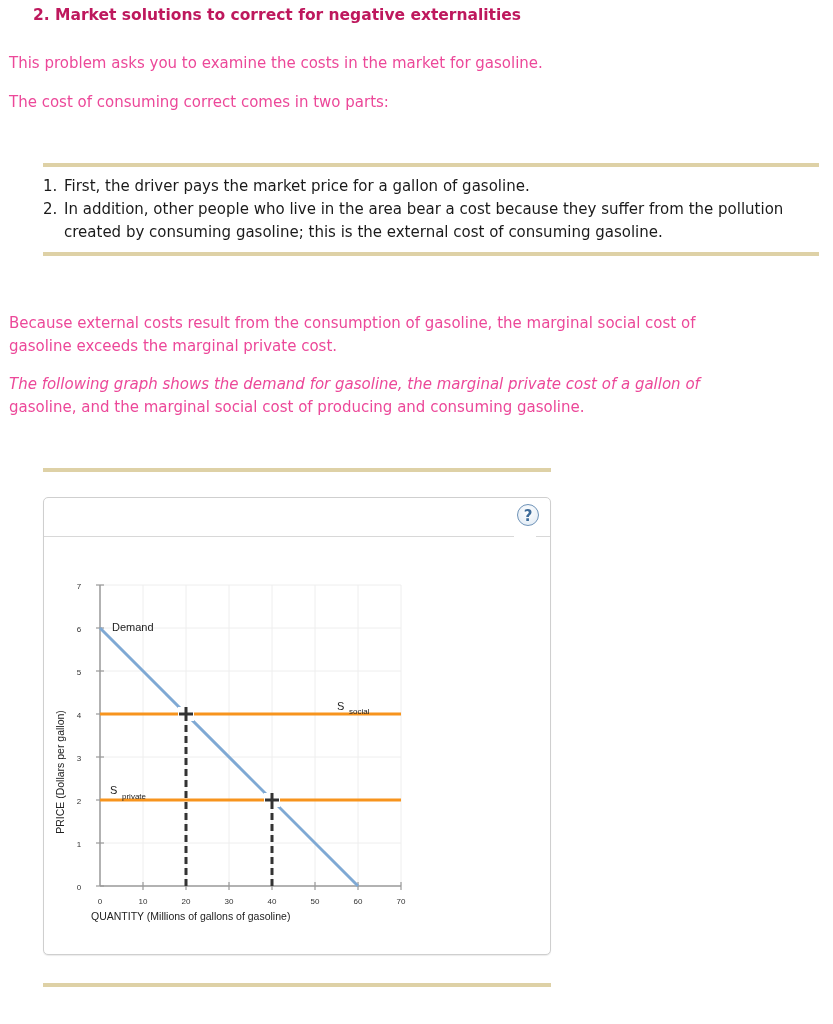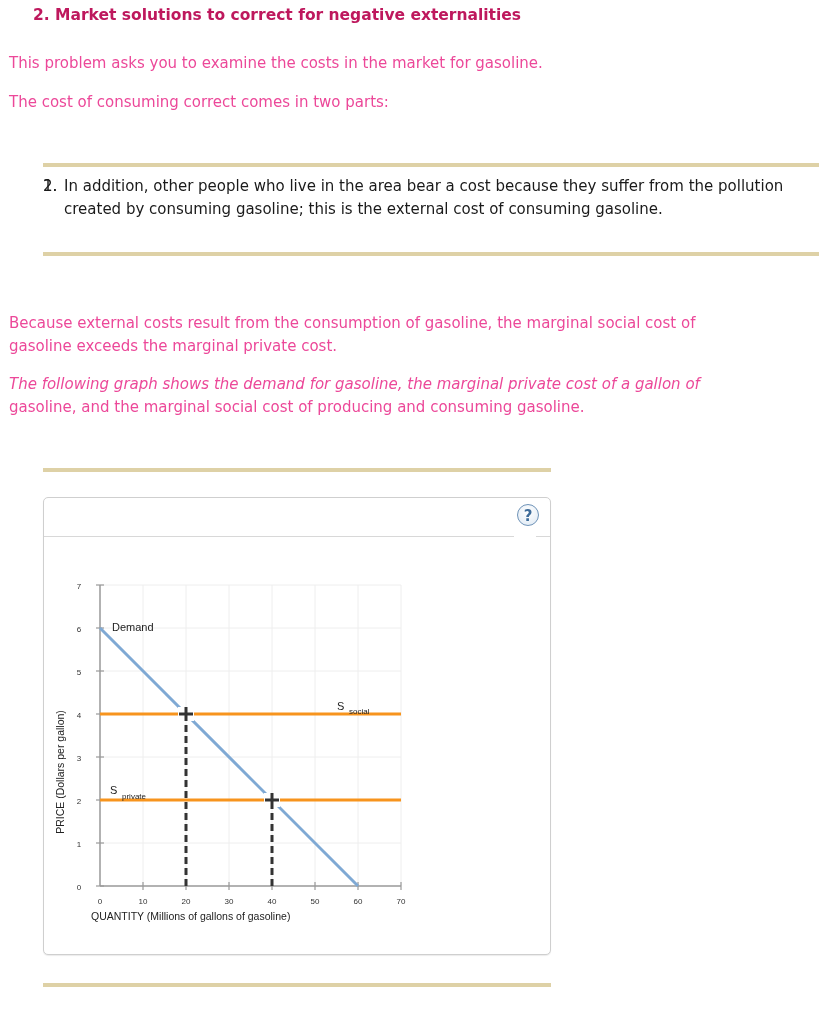--- a/index.html
+++ b/index.html
@@ -49,20 +49,21 @@
 <div class="title">2. Market solutions to correct for negative externalities</div>
 
 <div class="para" style="top:52px;">This problem asks you to examine the costs in the market for gasoline.</div>
 <div class="para" style="top:91px;">The cost of consuming correct comes in two parts:</div>
 
 <div class="rule" style="left:43px; top:163px; width:776px;"></div>
 
 <div class="list">
   <div class="item">
     <span class="num">1.</span>
+    <span>First, the driver pays the market price for a gallon of gasoline.</span>
   </div>
   <div class="item">
     <span class="num">2.</span>
     <span>In addition, other people who live in the area bear a cost because they suffer from the pollution created by consuming gasoline; this is the external cost of consuming gasoline.</span>
   </div>
 </div>
 
 <div class="rule" style="left:43px; top:252px; width:776px;"></div>
 
 <div class="para" style="top:312px;">Because external costs result from the consumption of gasoline, the marginal social cost of</div>

